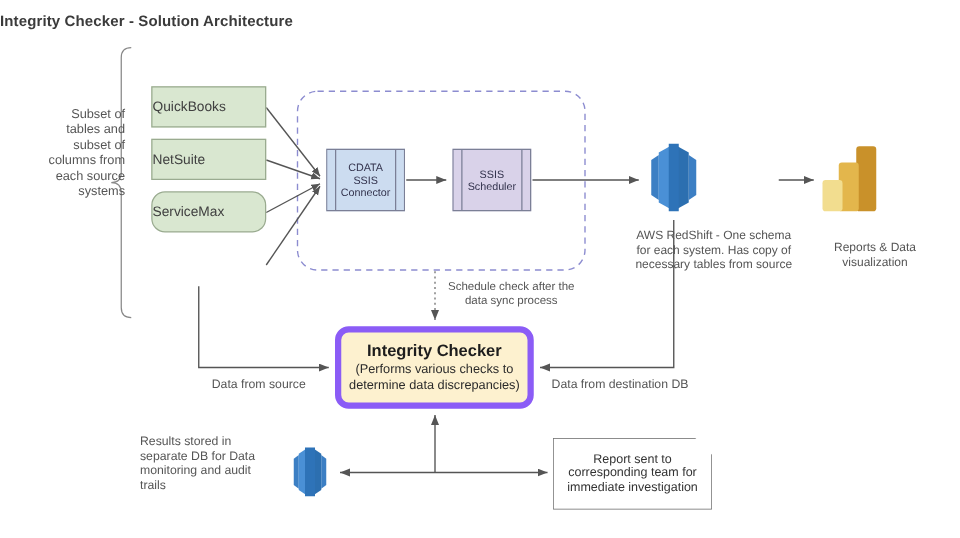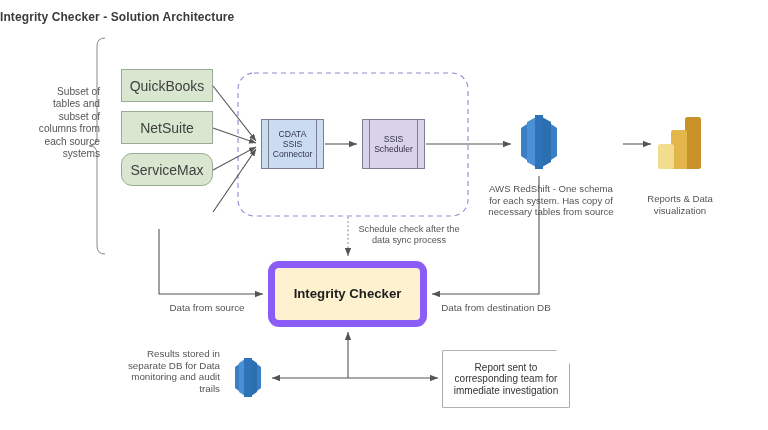--- a/index.html
+++ b/index.html
@@ -37,22 +37,22 @@
     font-weight: bold;
     color: #3b3b3b;
     letter-spacing: 0.1px;
   }
 
   
   .src-box {
     width: 92px; height: 33px;
     background: #d9e7d0;
     border: 1px solid #9aab90;
-    display: flex; align-items: center; justify-content: center;
-    font-size: 14px; color: #404040;
+    display: flex; align-items: center; 
+    font-size: 11px; color: #404040;
   }
 
   
   #brace-label {
     left: 38px; top: 86px; width: 62px;
     font-size: 10.2px; line-height: 12.4px; color: #555; text-align: right;
   }
 
   
   .pp {
@@ -70,21 +70,21 @@
   }
   #cdata-connector { left: 261px; top: 119px; width: 63px; height: 50px; background: #ccdcf0; }
   #cdata-connector .rail { background: #ccdcf0; }
   #ssis-scheduler { left: 362px; top: 119px; width: 63px; height: 50px; background: #d9d2e9; }
   #ssis-scheduler .rail { background: #d9d2e9; }
 
   
   #integrity-checker {
     left: 268px; top: 261px; width: 159px; height: 66px;
     background: #fdf1cf;
-    border: 7px solid #8b5cf6;
+    border: 5px solid #8b5cf6;
     border-radius: 11px;
     display: flex; flex-direction: column;
     align-items: center; justify-content: center;
     text-align: center;
     padding: 0 6px;
   }
   #integrity-checker .ic-title {
     font-size: 13.2px; font-weight: bold; color: #1d1d1d; margin-bottom: 2px;
   }
   #integrity-checker .ic-sub {
@@ -95,27 +95,27 @@
   #report-doc {
     left: 443px; top: 351px; width: 126px; height: 56px;
     background: #ffffff;
     display: flex; align-items: center; justify-content: center;
     text-align: center;
     font-size: 10px; line-height: 11.6px; color: #333;
     padding: 0 6px;
   }
 
   
-  .caption { font-size: 9.6px; line-height: 11.6px; color: #555; text-align: center; }
+  .caption { font-size: 9.6px; line-height: 11.6px; color: #555; text-align: center; margin-left: 20px; }
   #redshift-caption { left: 487px; top: 183px; width: 128px; }
   #powerbi-caption  { left: 620px; top: 193px; width: 120px; }
   #schedule-caption { left: 357px; top: 224px; width: 104px; text-align: center; font-size: 9.2px; line-height: 11px; color: #555; }
   #label-data-source { left: 151px; top: 302px; width: 112px; text-align: center; font-size: 9.8px; color: #555; }
   #label-data-dest   { left: 440px; top: 302px; width: 112px; text-align: center; font-size: 9.8px; line-height: 11.6px; color: #555; }
-  #label-results     { left: 112px; top: 348px; width: 108px; text-align: right; font-size: 9.8px; line-height: 11.6px; color: #555; }
+  #label-results     { left: 112px; top: 348px; width: 108px; text-align: left; font-size: 9.8px; line-height: 11.6px; color: #555; }
 
   
   #redshift-icon   { left: 516px; top: 114px; width: 46px; height: 56px; }
   #redshift-icon-2 { left: 231px; top: 357px; width: 34px; height: 41px; }
   #powerbi-icon    { left: 655px; top: 115px; width: 50px; height: 58px; }
   .icon-svg { width: 100%; height: 100%; display: block; }
 </style>
 </head>
 <body>
 
@@ -223,20 +223,21 @@
       <rect x="3" y="29" width="16" height="25" rx="2.5" fill="#f2dd8f"></rect>
     </svg>
   </div>
 
   <div class="node caption" id="redshift-caption">AWS RedShift - One schema for each system. Has copy of necessary tables from source</div>
   <div class="node caption" id="powerbi-caption">Reports &amp; Data visualization</div>
   <div class="node" id="schedule-caption">Schedule check after the data sync process</div>
 
   <div class="node" id="integrity-checker">
     <div class="ic-title">Integrity Checker</div>
+    <div class="ic-sub">(Performs various checks to determine data discrepancies)</div>
   </div>
 
   <div class="node" id="label-data-source">Data from source</div>
   <div class="node" id="label-data-dest">Data from destination DB</div>
   <div class="node" id="label-results">Results stored in separate DB for Data monitoring and audit trails</div>
 
   <div class="node" id="redshift-icon-2">
     <svg class="icon-svg" viewBox="0 0 34 41">
       <path d="M4,10 L8,7 L8,34 L4,31 Z" fill="#3c7fc4"></path>
       <path d="M30,10 L26,7 L26,34 L30,31 Z" fill="#3c7fc4"></path>

